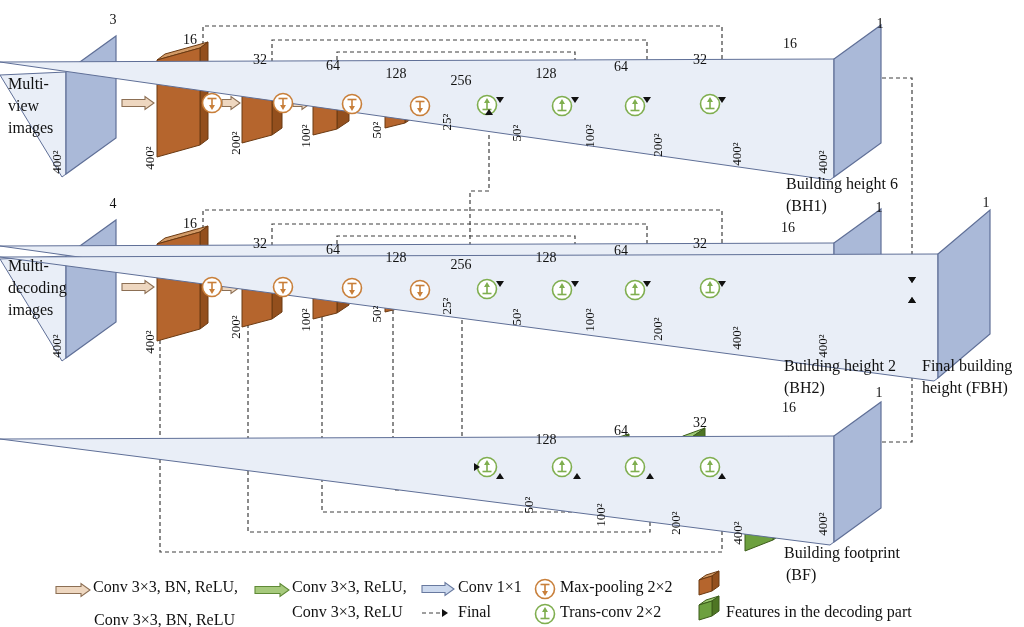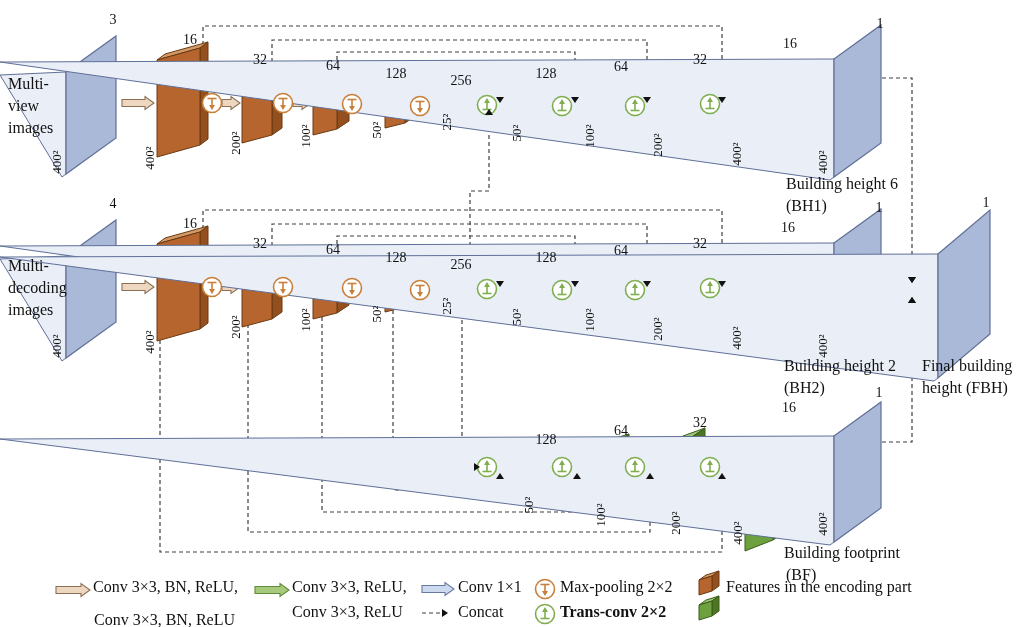--- a/index.html
+++ b/index.html
@@ -432,17 +432,17 @@
     <div class="lbl txt" style="left: 784px; top: 380px;">(BH2)</div>
     <div class="lbl txt" style="left: 922px; top: 358px;">Final building</div>
     <div class="lbl txt" style="left: 922px; top: 380px;">height (FBH)</div>
     <div class="lbl txt" style="left: 784px; top: 545px;">Building footprint</div>
     <div class="lbl txt" style="left: 786px; top: 567px;">(BF)</div>
     <div class="lbl txt" style="left: 93px; top: 579px;">Conv 3×3, BN, ReLU,</div>
     <div class="lbl txt" style="left: 94px; top: 604px; margin-top: 8px;">Conv 3×3, BN, ReLU</div>
     <div class="lbl txt" style="left: 292px; top: 579px;">Conv 3×3, ReLU,</div>
     <div class="lbl txt" style="left: 292px; top: 604px;">Conv 3×3, ReLU</div>
     <div class="lbl txt" style="left: 458px; top: 579px; font-family: Liberation Serif, serif;">Conv 1×1</div>
-    <div class="lbl txt" style="left: 458px; top: 604px;">Concat</div>
+    <div class="lbl txt" style="left: 458px; top: 604px;">Final</div>
     <div class="lbl txt" style="left: 560px; top: 579px;">Max-pooling 2×2</div>
-    <div class="lbl txt" style="left: 560px; top: 604px; font-weight: bold;">Trans-conv 2×2</div>
-    <div class="lbl txt" style="left: 726px; top: 579px;">Features in the encoding part</div>
+    <div class="lbl txt" style="left: 560px; top: 604px;">Trans-conv 2×2</div>
+    <div class="lbl txt" style="left: 726px; top: 604px;">Features in the decoding part</div>
   </div>
 
 </body></html>

